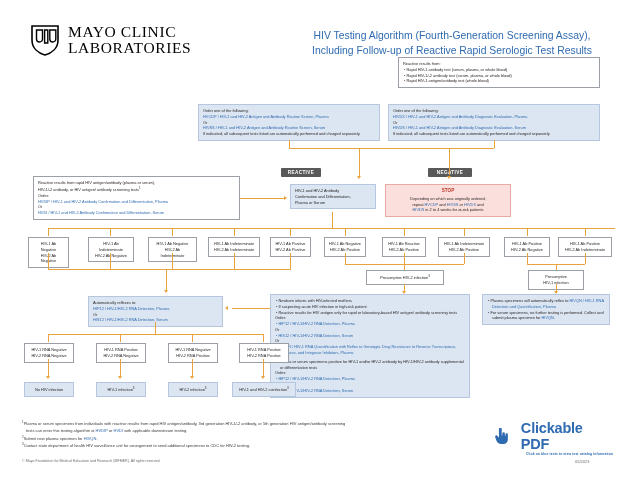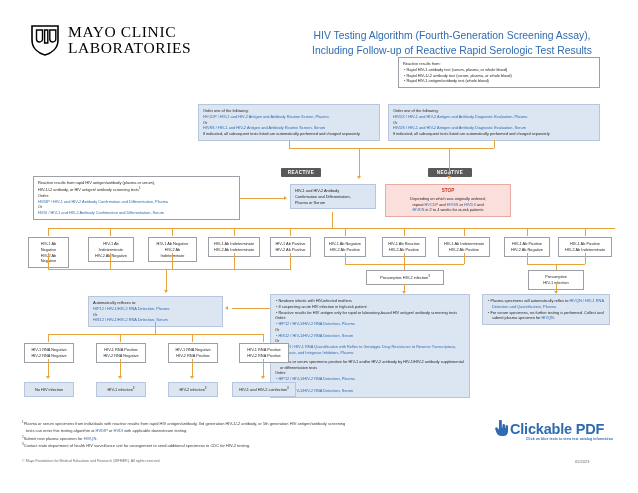--- a/index.html
+++ b/index.html
@@ -320,21 +320,21 @@
     </div>
     <div>
       <span class="sup">2</span><span>Submit new plasma specimen for </span><span class="lnk">HIVQN</span><span>.</span>
     </div>
     <div>
       <span class="sup">3</span><span>Contact state department of health HIV surveillance unit for arrangement to send additional specimens to CDC for HIV-2 testing.</span>
     </div>
   </div>
 
   <div class="abs pdfbadge">
-    <div style="display:flex;align-items:center;gap:2px;">
+    <div style="display:flex;align-items:center;gap:13px;">
       <svg width="14" height="17" viewBox="0 0 14 17">
         <path d="M5 1 a1.4 1.4 0 0 1 2.8 0 v6.4 h.6 v-2 a1.3 1.3 0 0 1 2.6 0 v2.3 h.6 v-1.4 a1.2 1.2 0 0 1 2.4 0 v5.2 c0 2.6-1.8 4.6-4.6 4.6 h-2 c-2.4 0-4.4-1.6-5.1-3.8 l-1.1-3.2 a1.3 1.3 0 0 1 2.2-1.3 l1.6 2 Z" fill="#2f6bb0"></path>
       </svg>
       <span class="pdf-main">Clickable PDF</span>
     </div>
     <div class="pdf-sub" style="text-align:right;padding-right:1px;">Click on blue texts to view test catalog information</div>
   </div>
 
   <div class="abs copy">© Mayo Foundation for Medical Education and Research (MFMER). All rights reserved.</div>
   <div class="abs date">05/2023</div>

